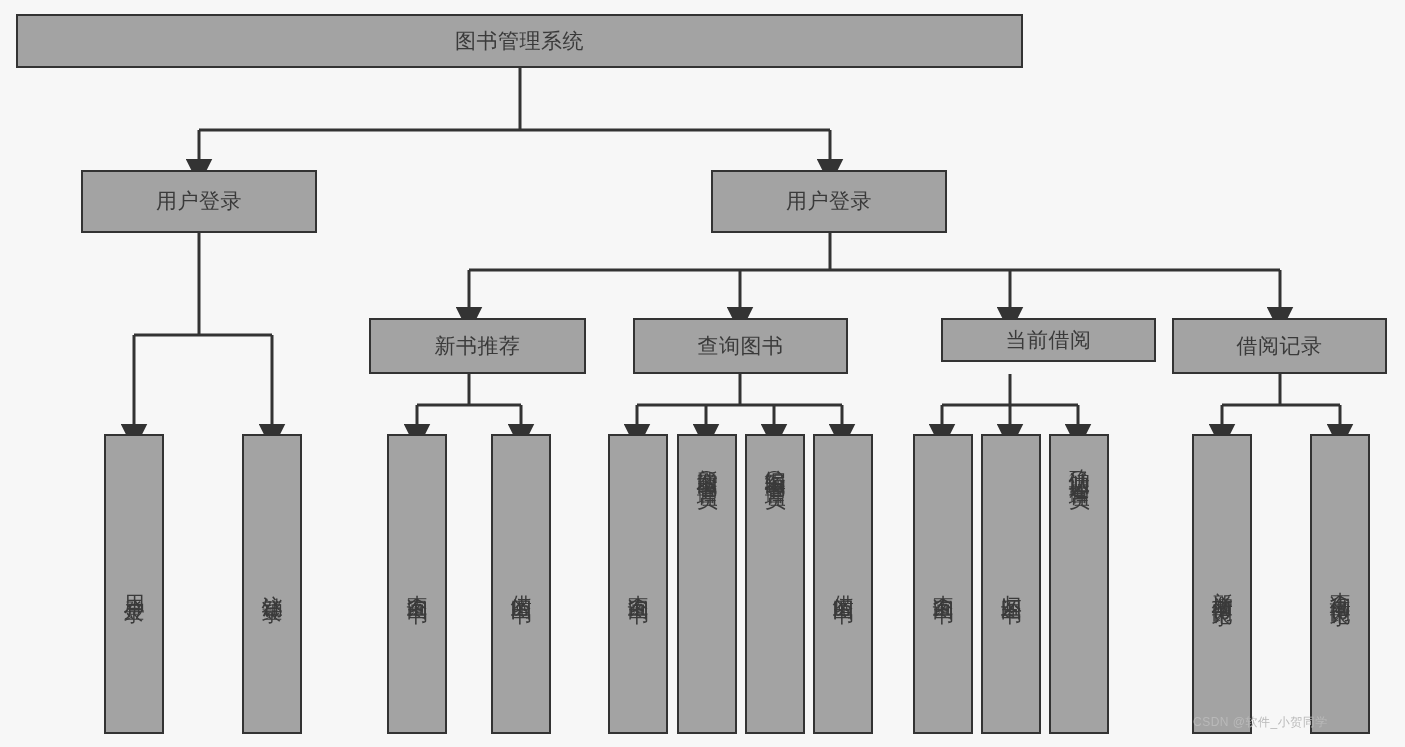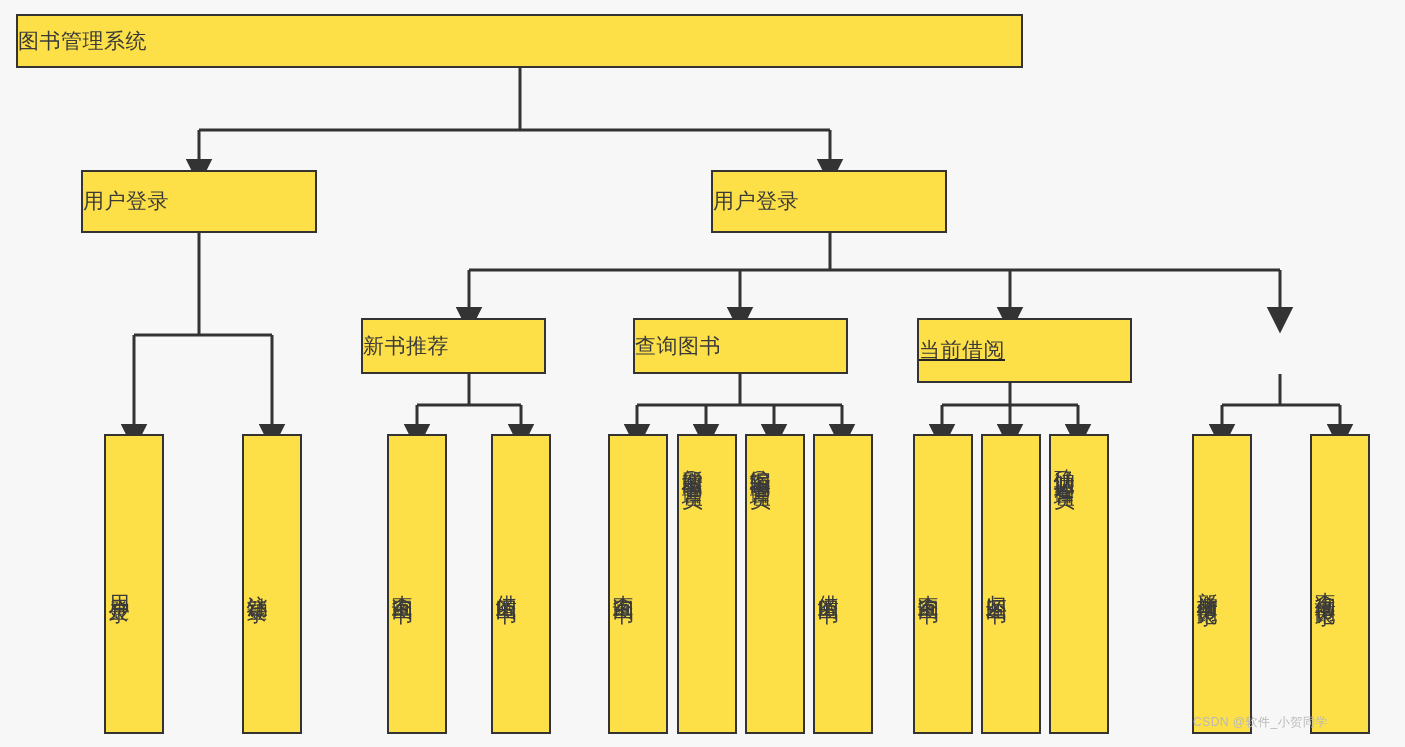--- a/index.html
+++ b/index.html
@@ -12,25 +12,25 @@
     position: relative;
     width: 1405px;
     height: 747px;
     background: #f7f7f7;
     font-family: "Liberation Sans", "DejaVu Sans", sans-serif;
     overflow: hidden;
   }
   .node {
     position: absolute;
     box-sizing: border-box;
-    background: #fde047;
+    background: #a3a3a3;
     border: 2.5px solid #333333;
     display: flex;
     align-items: center;
-    justify-content: flex-start;
+    justify-content: center;
     color: #222222;
   }
   .node-label {
     font-size: 21px;
     line-height: 1.18;
     letter-spacing: 0.5px;
     color: #3a3a3a;
     white-space: nowrap;
     text-align: center;
   }
@@ -130,32 +130,35 @@
   </div>
 
   <div class="node" style="left:81px; top:170px; width:236px; height:63px;">
     <span class="node-label">用户登录</span>
   </div>
 
   <div class="node" style="left:711px; top:170px; width:236px; height:63px;">
     <span class="node-label">用户登录</span>
   </div>
 
-  <div class="node" style="left:361px; top:318px; width:185px; height:56px;font-family:Liberation Serif, serif;">
+  <div class="node" style="left:369px; top:318px; width:217px; height:56px;font-family:Liberation Serif, serif;">
     <span class="node-label">新书推荐</span>
   </div>
 
   <div class="node" style="left:633px; top:318px; width:215px; height:56px;">
     <span class="node-label">查询图书</span>
   </div>
 
-  <div class="node" style="left:917px; top:318px; width:215px; height:65px;text-decoration:underline;">
+  <div class="node" style="left:941px; top:318px; width:215px; height:44px;">
     <span class="node-label">当前借阅</span>
   </div>
 
+  <div class="node" style="left:1172px; top:318px; width:215px; height:56px;">
+    <span class="node-label">借阅记录</span>
+  </div>
 
   <div class="node vertical centered" style="left:104px; top:434px; width:60px; height:300px;">
     <span class="node-label">用户登录</span>
   </div>
 
   <div class="node vertical centered" style="left:242px; top:434px; width:60px; height:300px;">
     <span class="node-label">注销登录</span>
   </div>
 
   <div class="node vertical centered" style="left:387px; top:434px; width:60px; height:300px;">

